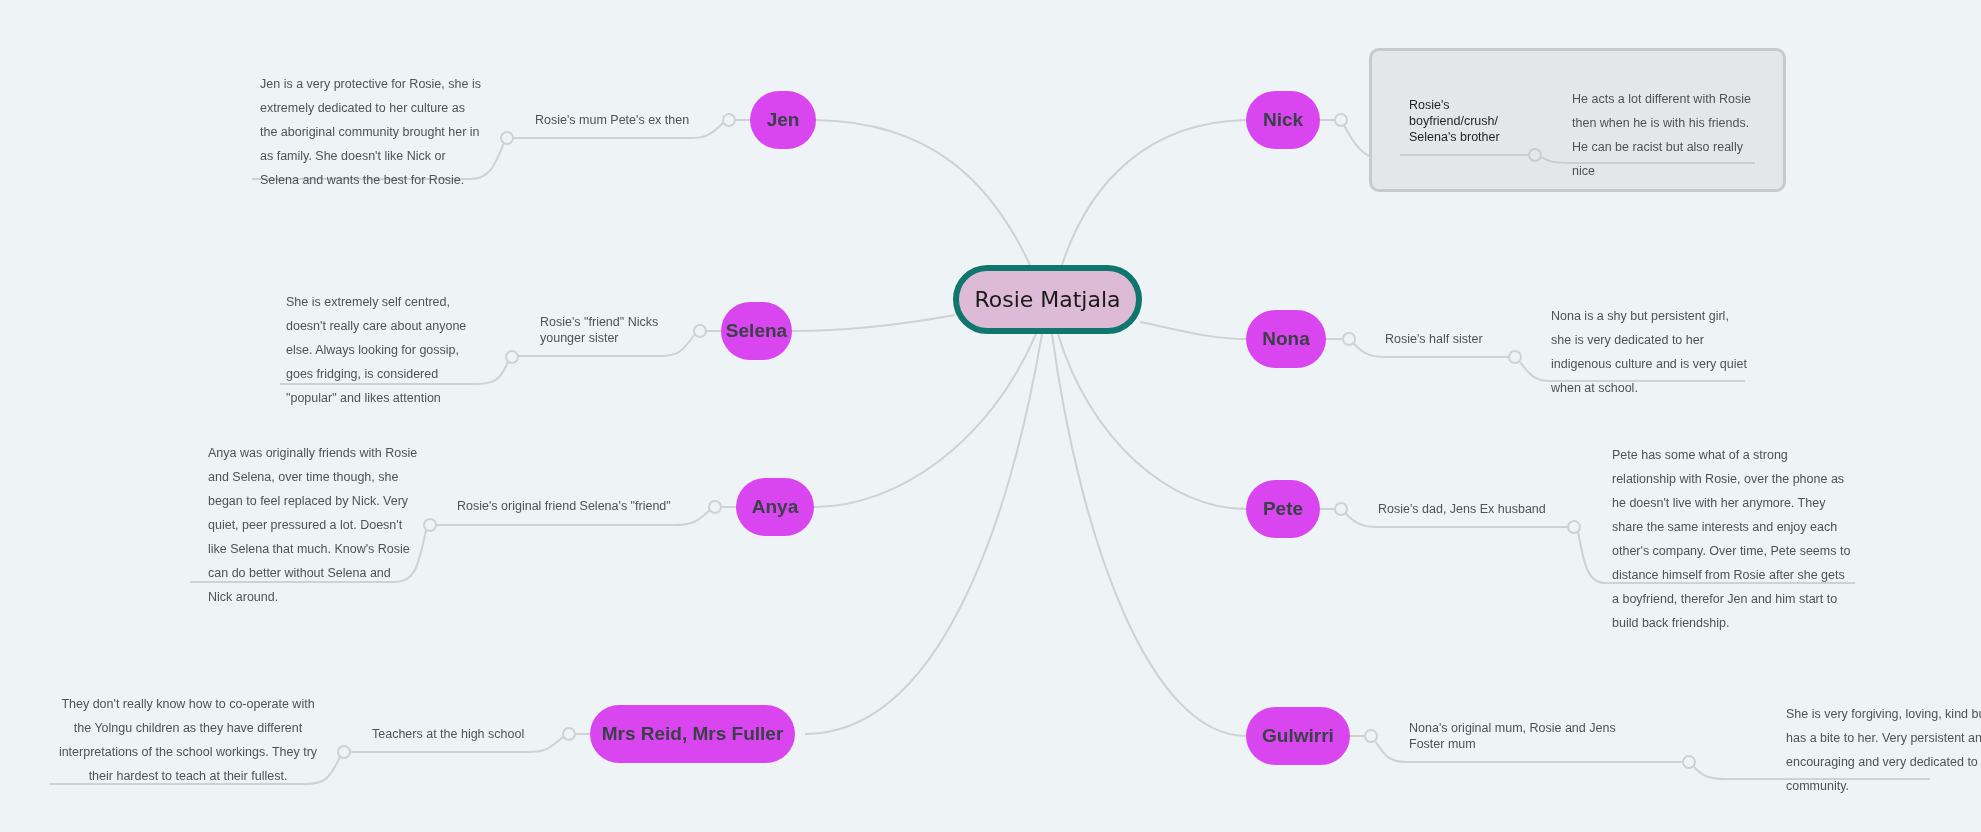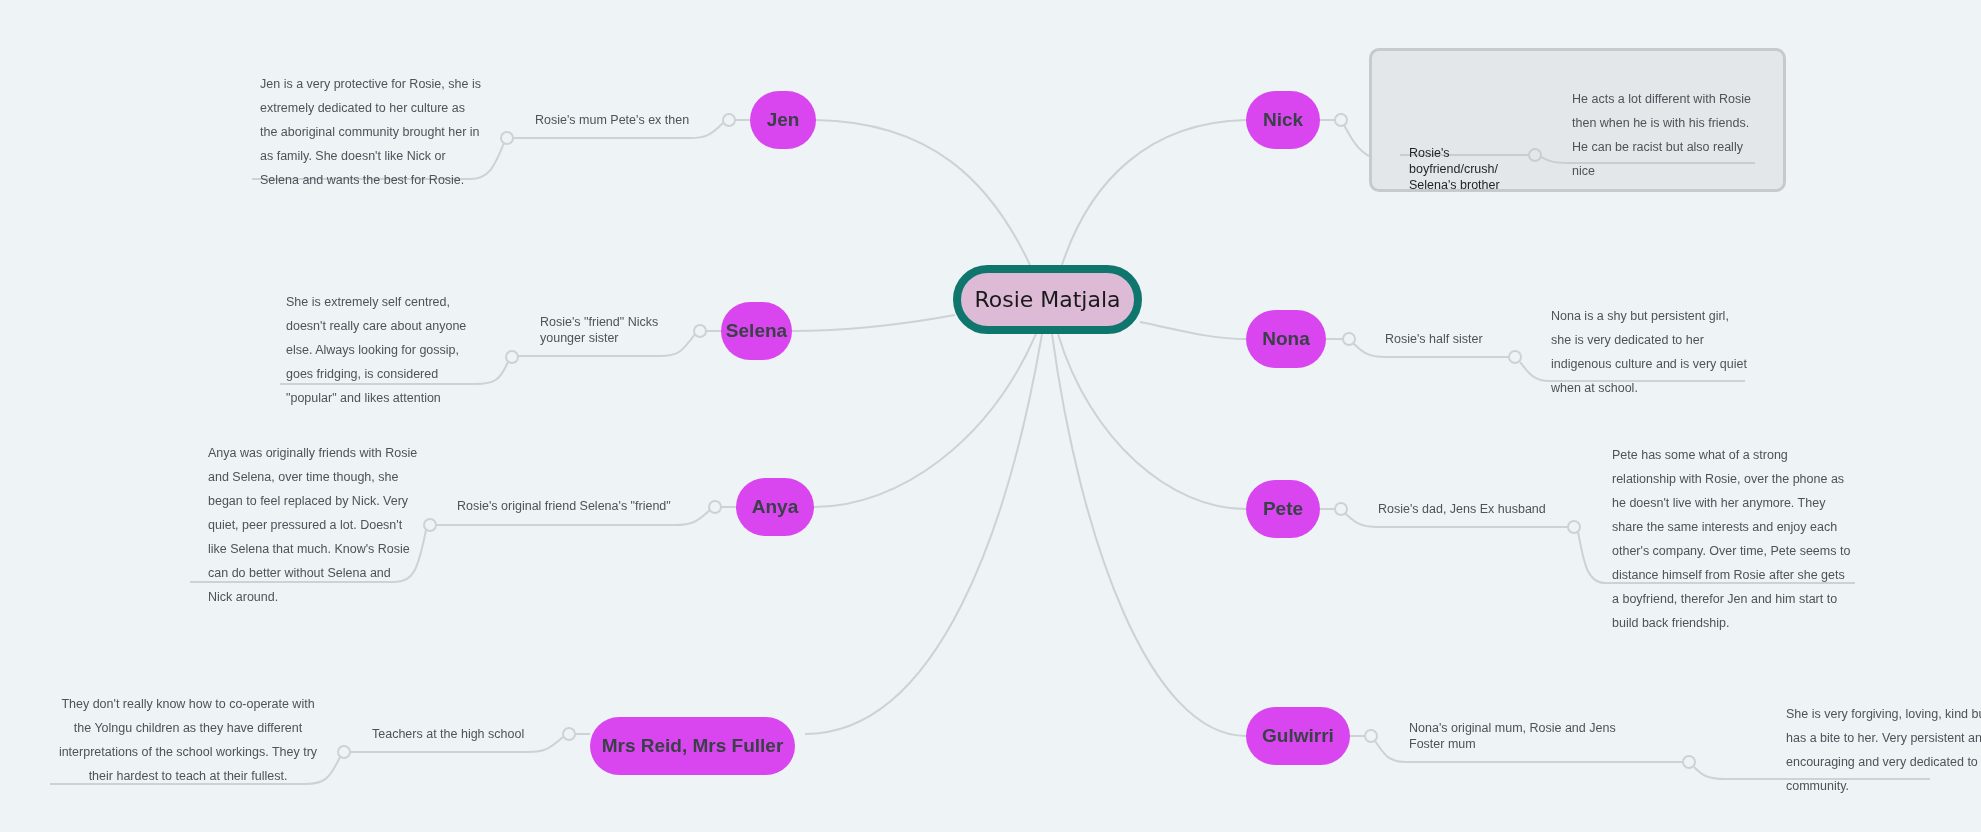--- a/index.html
+++ b/index.html
@@ -6,21 +6,21 @@
   body {
     width:1981px; height:832px; overflow:hidden;
     background:#eef3f6;
     font-family:"Liberation Sans", sans-serif;
     position:relative;
   }
   svg.links { position:absolute; left:0; top:0; width:1981px; height:832px; pointer-events:none; }
   .central {
     position:absolute; left:953px; top:265px; width:189px; height:69px;
     box-sizing:border-box;
-    background:#ddbbd6; border:8px solid #0f766e; border-radius:36px;
+    background:#ddbbd6; border:6px solid #0f766e; border-radius:36px;
     display:flex; align-items:center; justify-content:center;
     font-family:"DejaVu Sans", sans-serif; font-size:22px; color:#1a1a1a;
     cursor:pointer;
   }
   .node {
     position:absolute; height:58px; box-sizing:border-box;
     background:#d946ef; border-radius:29px;
     display:flex; align-items:center; justify-content:center;
     font-family:"Liberation Sans", sans-serif; font-weight:bold; font-size:19px; color:#3a4047;
     cursor:pointer; white-space:nowrap;
@@ -130,30 +130,30 @@
 </div>
 <div class="label" style="left:540px;top:314px;width:150px;">Rosie's "friend" Nicks younger sister</div>
 <div class="note" style="left:286px;top:290px;width:200px;">She is extremely self centred, doesn't really care about anyone else. Always looking for gossip, goes fridging, is considered "popular" and likes attention</div>
 
 <div class="node" style="left:736px;top:478px;width:78px;">
   <span>Anya</span>
 </div>
 <div class="label" style="left:457px;top:498px;width:240px;">Rosie's original friend Selena's "friend"</div>
 <div class="note" style="left:196px;top:441px;width:210px;margin-left:12px;">Anya was originally friends with Rosie and Selena, over time though, she began to feel replaced by Nick. Very quiet, peer pressured a lot. Doesn't like Selena that much. Know's Rosie can do better without Selena and Nick around.</div>
 
-<div class="node" style="left:590px;top:705px;width:205px;margin-top:12px;">
+<div class="node" style="left:590px;top:705px;width:205px;">
   <span>Mrs Reid, Mrs Fuller</span>
 </div>
 <div class="label" style="left:372px;top:726px;width:180px;">Teachers at the high school</div>
 <div class="note" style="left:57px;top:692px;width:262px;text-align:center;">They don't really know how to co-operate with the Yolngu children as they have different interpretations of the school workings. They try their hardest to teach at their fullest.</div>
 
 <div class="node" style="left:1246px;top:91px;width:74px;">
   <span>Nick</span>
 </div>
-<div class="label nick-label" style="left:1409px;top:97px;width:110px;margin-top:48px;">Rosie's boyfriend/crush/ Selena's brother</div>
+<div class="label nick-label" style="left:1409px;top:97px;width:110px;">Rosie's boyfriend/crush/ Selena's brother</div>
 <div class="note" style="left:1572px;top:87px;width:190px;">He acts a lot different with Rosie then when he is with his friends. He can be racist but also really nice</div>
 
 <div class="node" style="left:1246px;top:310px;width:80px;">
   <span>Nona</span>
 </div>
 <div class="label" style="left:1385px;top:331px;width:120px;">Rosie's half sister</div>
 <div class="note" style="left:1551px;top:304px;width:200px;">Nona is a shy but persistent girl, she is very dedicated to her indigenous culture and is very quiet when at school.</div>
 
 <div class="node" style="left:1246px;top:480px;width:74px;">
   <span>Pete</span>

